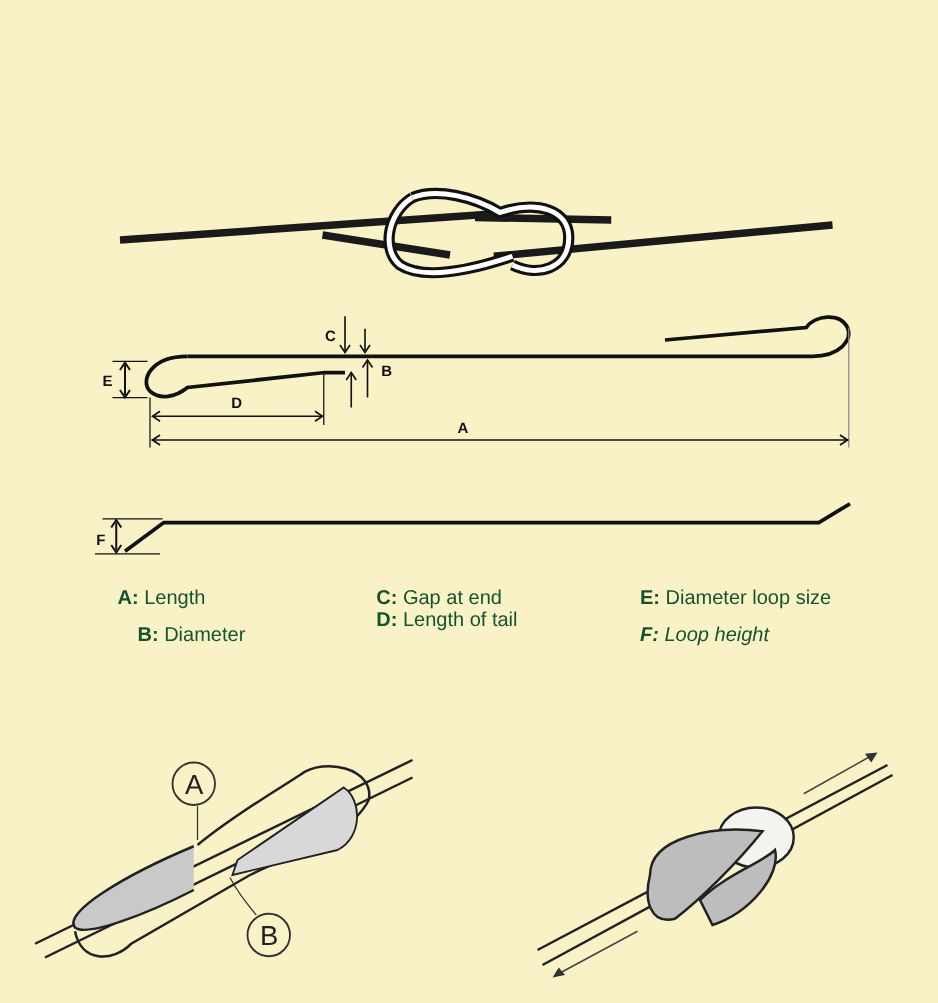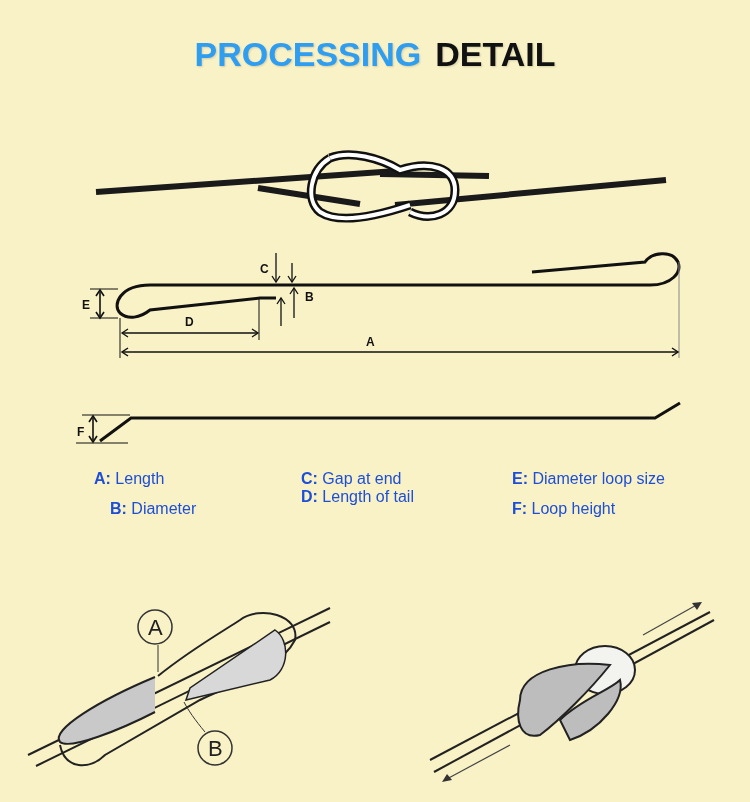--- a/index.html
+++ b/index.html
@@ -7,32 +7,29 @@
     width: 750px; height: 802px; background: #f9f2c6; position: relative; overflow: hidden;
     font-family: "Liberation Sans", sans-serif;
   }
   .title-wrap { position: absolute; top: 36px; left: 0; width: 750px; text-align: center; }
   .title { font-size: 34px; font-weight: bold; letter-spacing: 0px; line-height: 36px; }
   .title .blue { color: #2f9df0; text-shadow: 1px 1px 2px rgba(0,0,0,0.15); }
   .title .black { color: #111; margin-left: 14px; text-shadow: 1px 1px 2px rgba(0,0,0,0.15); }
   .subtitle { font-size: 11.5px; font-weight: normal; color: #111; margin-top: 1px; letter-spacing: 0.2px; }
   svg.layer { position: absolute; left: 0; top: 0; }
   .legend { position: absolute; top: 470px; left: 94px; width: 600px; }
-  .legend-row { position: absolute; font-size: 16px; color: #1d4ed8; white-space: nowrap; }
+  .legend-row { position: absolute; font-size: 16px; color: #14532d; white-space: nowrap; }
   .legend-row b { font-weight: bold; }
   .dim-label { font-family: "Liberation Sans", sans-serif; font-weight: bold; font-size: 12px; fill: #111; }
   .circ-label { font-family: "Liberation Sans", sans-serif; font-size: 22px; fill: #222; }
 </style>
 </head>
 <body>
 
 <div class="title-wrap">
-  <div class="title">
-    <span class="blue">PROCESSING</span><span class="black">DETAIL</span>
-  </div>
 </div>
 
 <svg class="layer" width="750" height="802">
   <g>
 
     <line x1="96" y1="192" x2="410" y2="170" stroke="#1a1a1a" stroke-width="6" stroke-linecap="butt"></line>
 
     <line x1="395" y1="205" x2="666" y2="180" stroke="#1a1a1a" stroke-width="6"></line>
 
     <line x1="258" y1="188" x2="360" y2="204" stroke="#1a1a1a" stroke-width="6"></line>
@@ -117,14 +114,14 @@
     <path d="M452 780 L 442 782 L 447 774" fill="#333"></path>
   </g>
 </svg>
 
 <div class="legend">
   <div class="legend-row" style="left:0; top:0;"><b>A:</b> <span>Length</span></div>
   <div class="legend-row" style="left:16px; top:30px;"><b>B:</b> <span>Diameter</span></div>
   <div class="legend-row" style="left:207px; top:0;text-align:center;"><b>C:</b> <span>Gap at end</span></div>
   <div class="legend-row" style="left:207px; top:18px;text-align:right;"><b>D:</b> <span>Length of tail</span></div>
   <div class="legend-row" style="left:418px; top:0;"><b>E:</b> <span>Diameter loop size</span></div>
-  <div class="legend-row" style="left:418px; top:30px;"><b>F:</b> <span>Loop height</span></div>
+  <div class="legend-row" style="left:418px; top:30px;font-style:italic;"><b>F:</b> <span>Loop height</span></div>
 </div>
 
 </body></html>

